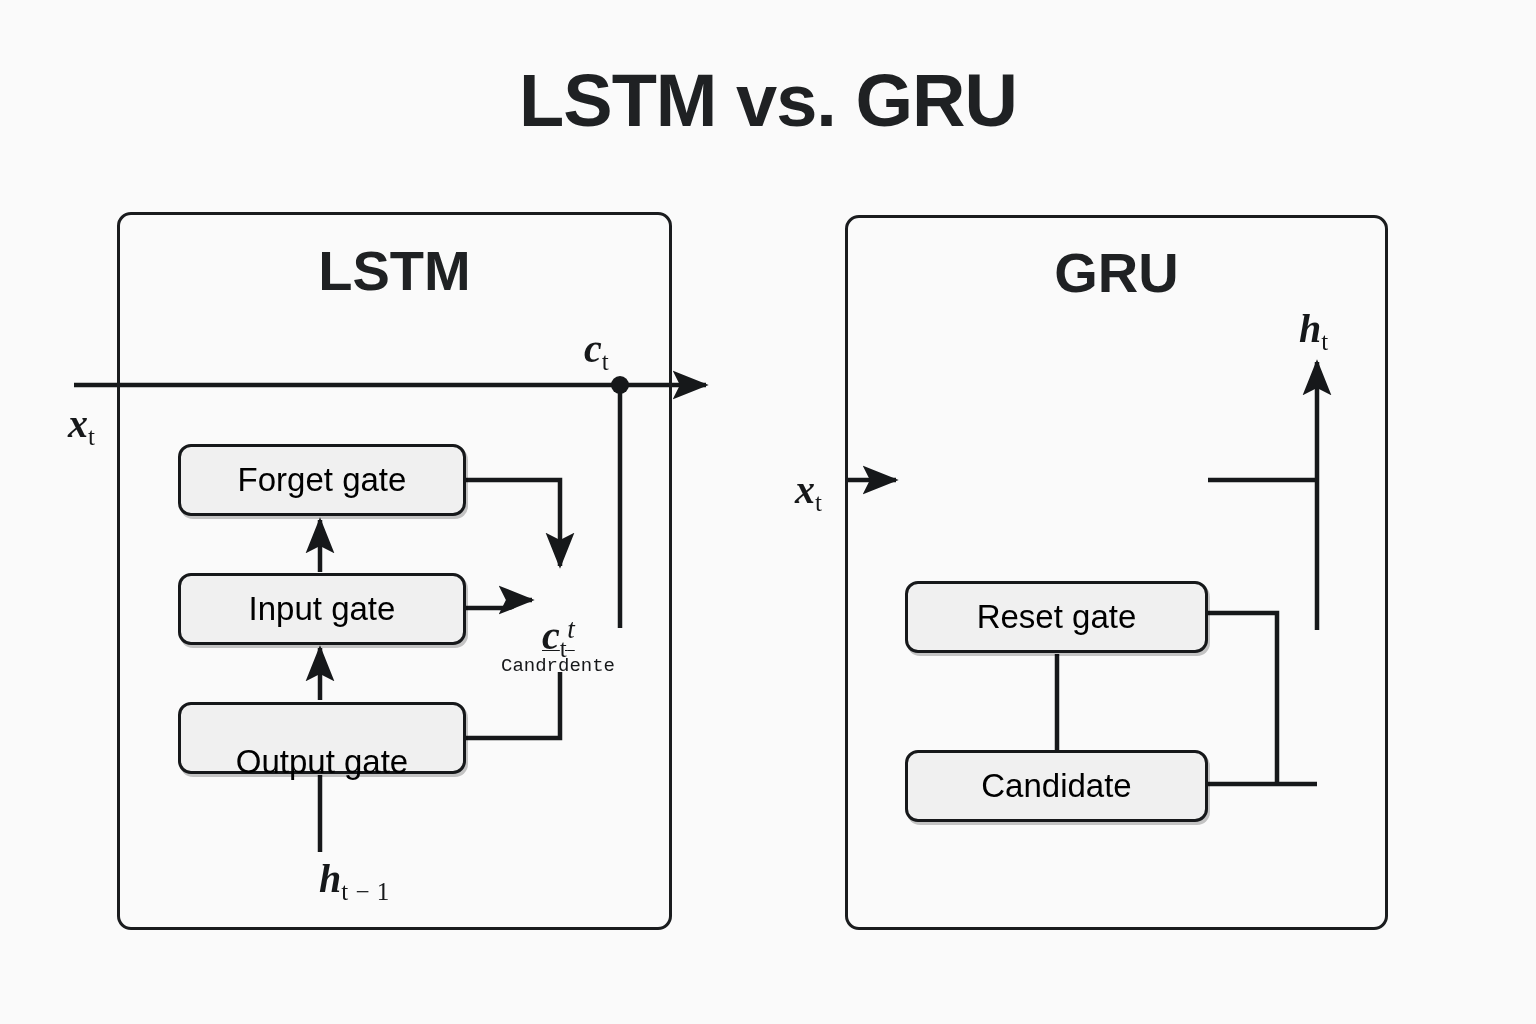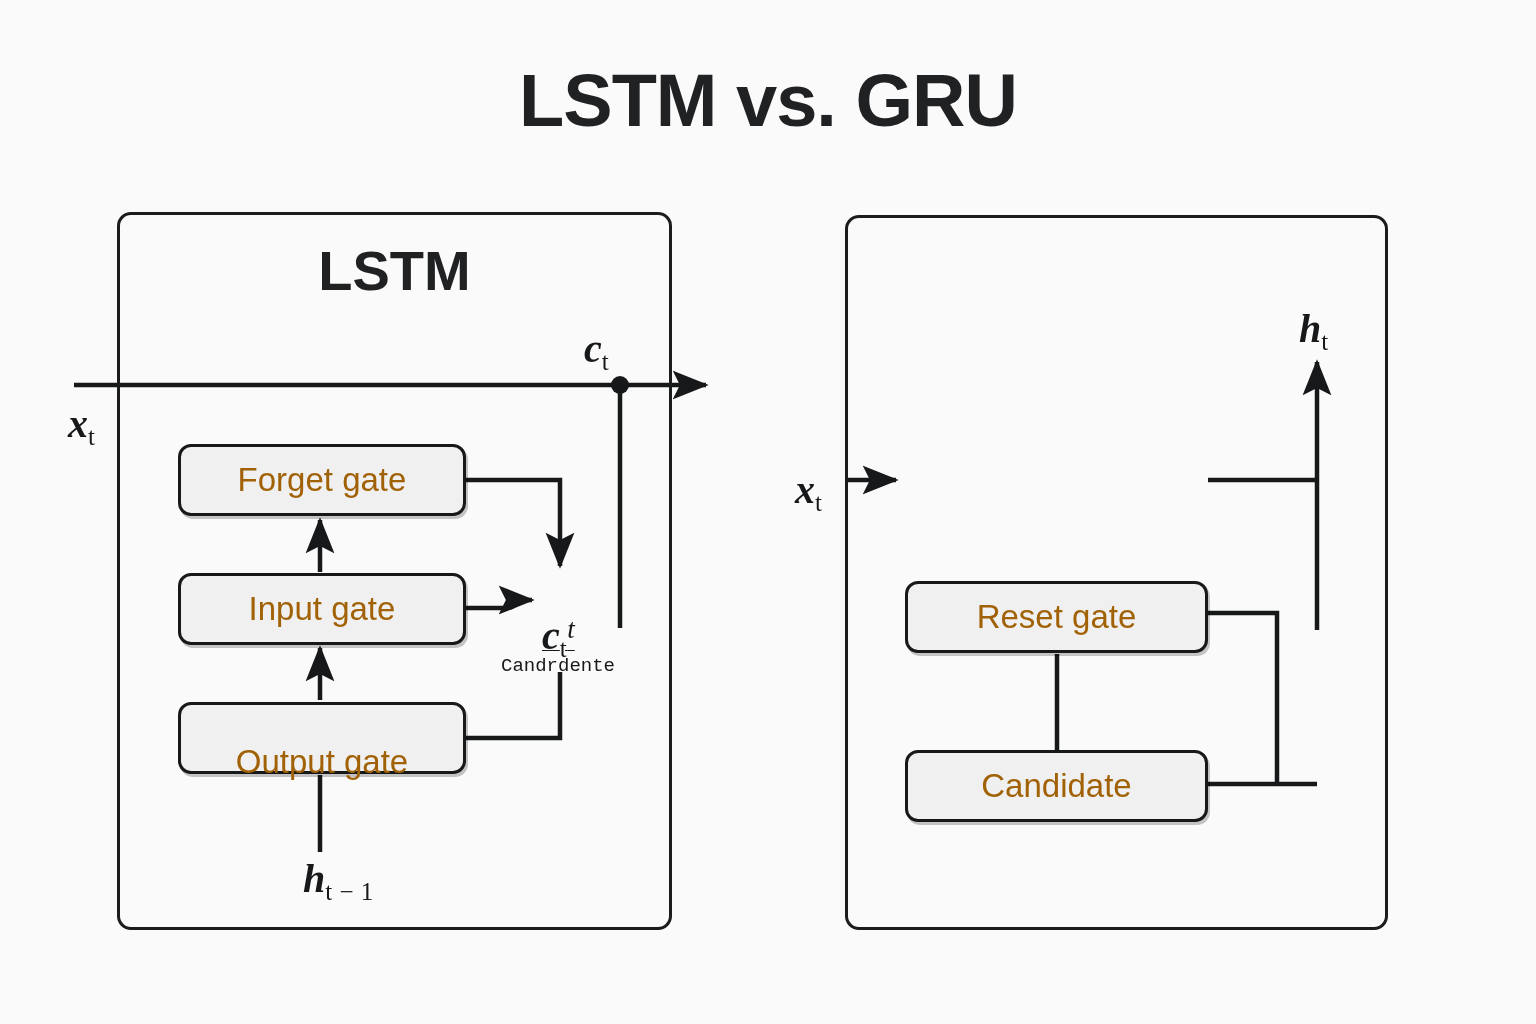--- a/index.html
+++ b/index.html
@@ -42,21 +42,21 @@
     font-weight: bold;
     color: #1f2123;
     text-align: center;
     white-space: pre;
   }
   .box-label {
     position: absolute;
     font-family: "Liberation Sans", sans-serif;
     font-size: 33px;
     font-weight: normal;
-    color: #a16207;
+    color: #000000;
     text-align: center;
     white-space: pre;
     pointer-events: none;
   }
   .math-label {
     position: absolute;
     font-family: "Liberation Serif", serif;
     color: #16181a;
     white-space: nowrap;
   }
@@ -174,26 +174,27 @@
   <div class="math-label" style="left:584px; top:325px;">
     <span class="base">c</span><span class="sub">t</span>
   </div>
 
   <div class="math-label" style="left:542px; top:612px;text-decoration:underline;">
     <span class="base">c</span><span class="sub">t</span><span class="sup">t</span>
   </div>
 
   <div class="plain-label" style="left:501px; top:636px;">Candrdente</div>
 
-  <div class="math-label" style="left:303px; top:855px;">
+  <div class="math-label" style="left:319px; top:855px;">
     <span class="base">h</span><span class="sub">t − 1</span>
   </div>
 
   <div class="panel-frame" style="left:845px; top:215px; width:543px; height:715px;"></div>
 
+  <div class="panel-title" style="left:845px; top:240px; width:543px;">GRU</div>
 
 
   <div class="gate-box" style="left:905px; top:750px; width:303px; height:72px;">
     <span class="box-label" style="position:static;">Candidate</span>
   </div>
 
   <div class="gate-box" style="left:905px; top:581px; width:303px; height:72px;">
     <span class="box-label" style="position:static;">Reset gate</span>
   </div>
 

